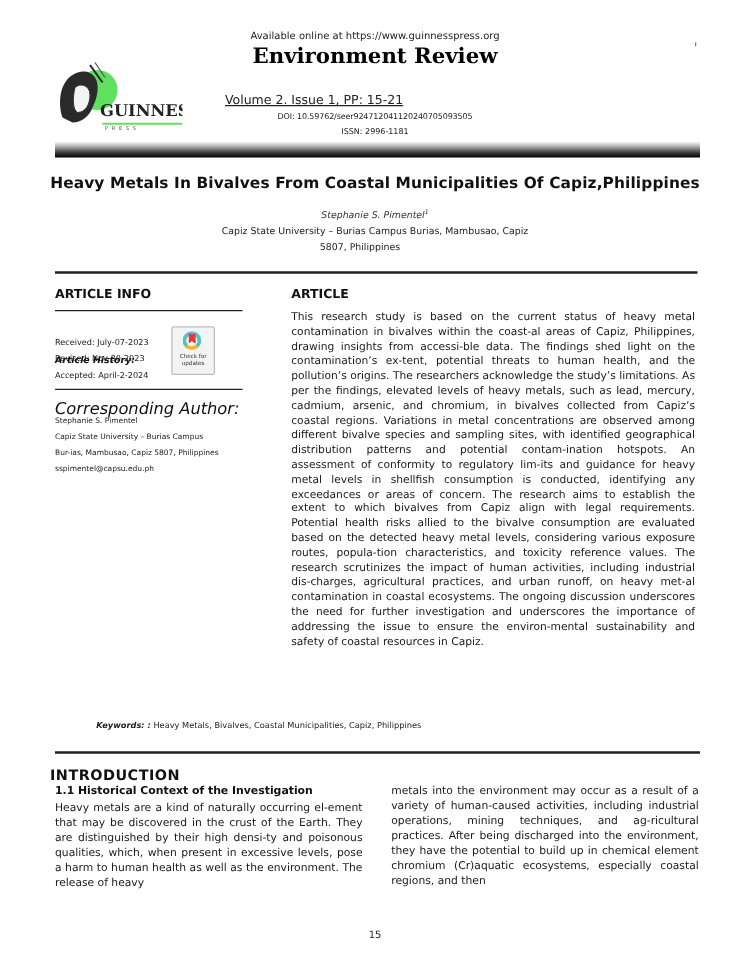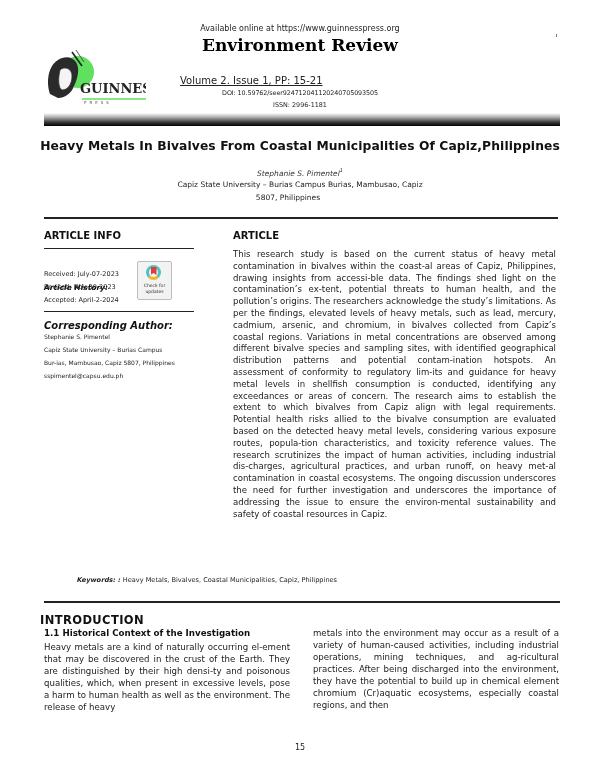--- a/index.html
+++ b/index.html
@@ -35,21 +35,21 @@
   .hist-line { left: 44px; font-size: 6.5px; color: #222; }
   .check-badge { left: 137px; top: 261px; width: 33px; height: 37px; border: 1px solid #bdbdbd;
                  border-radius: 2px; background: #f3f3f3; }
   .check-ring { position: absolute; left: 8px; top: 3px; width: 15px; height: 15px; border-radius: 50%;
                 border: 3px solid #4fc3c1; border-bottom-color: #f5b529; box-sizing: border-box; }
   .check-flag { position: absolute; left: 12.5px; top: 5px; width: 6px; height: 8px; background: #e53a3a;
                 clip-path: polygon(0 0, 100% 0, 100% 100%, 50% 75%, 0 100%); }
   .check-text { position: absolute; left: 0; top: 21px; width: 33px; text-align: center; font-size: 4.5px;
                 line-height: 5.5px; color: #333; }
   .rule-ai2 { left: 44px; top: 311px; width: 150px; height: 1px; background: #222; }
-  .corr-head { left: 44px; top: 320px; font-weight: bold; font-style: italic; font-size: 10px; color: #111; }
+  .corr-head { left: 44px; top: 320px; font-weight: normal; font-style: italic; font-size: 13px; color: #111; }
   .corr-line { left: 44px; font-size: 6px; color: #222; }
 
   
   .abs-head { left: 233px; top: 230px; }
   .abstract { left: 233px; top: 249px; width: 323px; font-size: 8.55px; line-height: 11.8px;
               text-align: justify; color: #1a1a1a; hyphens: manual; }
   .keywords { left: 44px; top: 576px; width: 520px; font-size: 6.6px; color: #222; }
   .keywords b { font-style: italic; margin-left: 33px; }
   .rule-kw { left: 44px; top: 601px; width: 516px; height: 2px; background: #222; }
 

